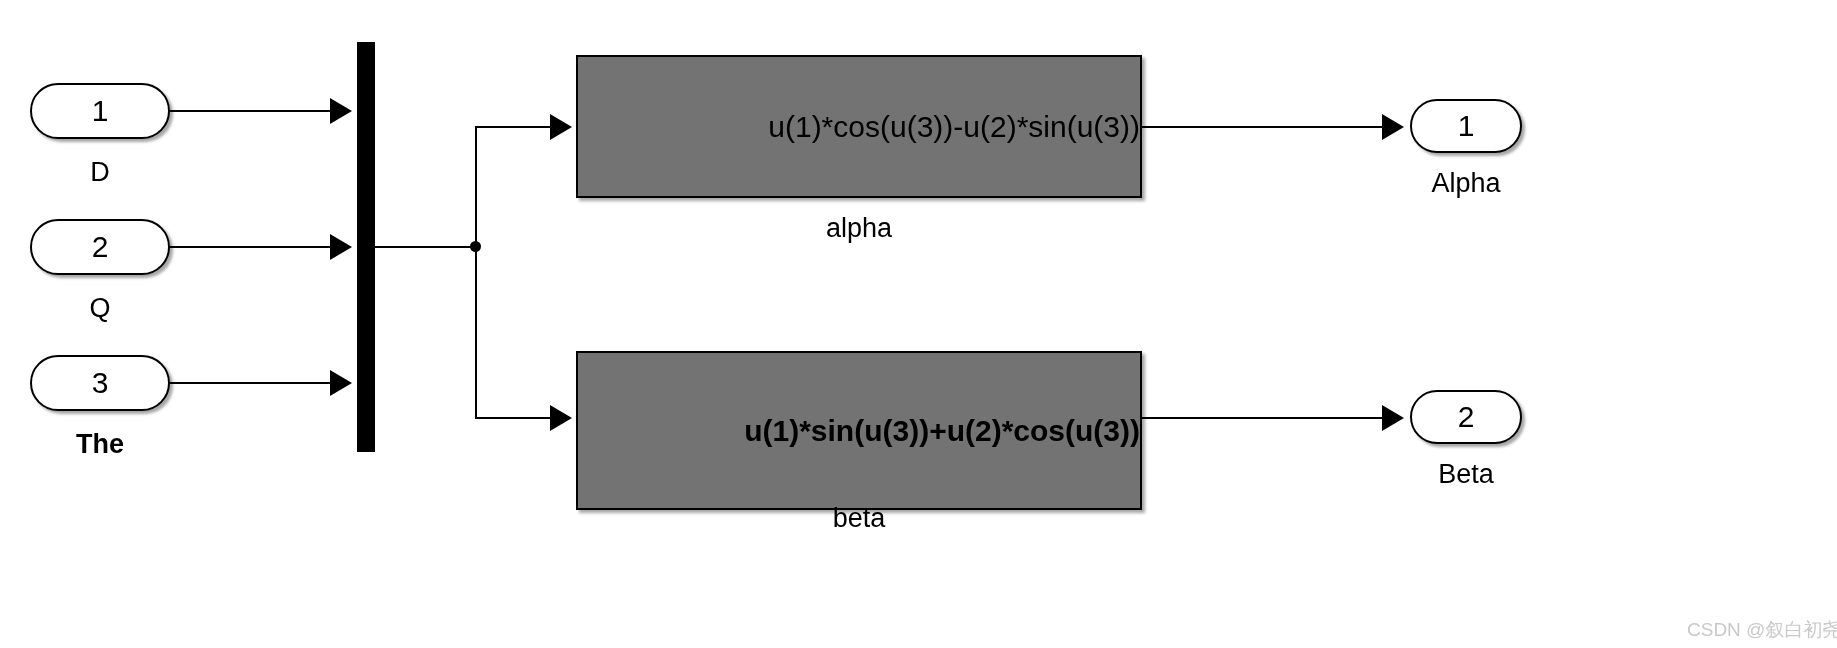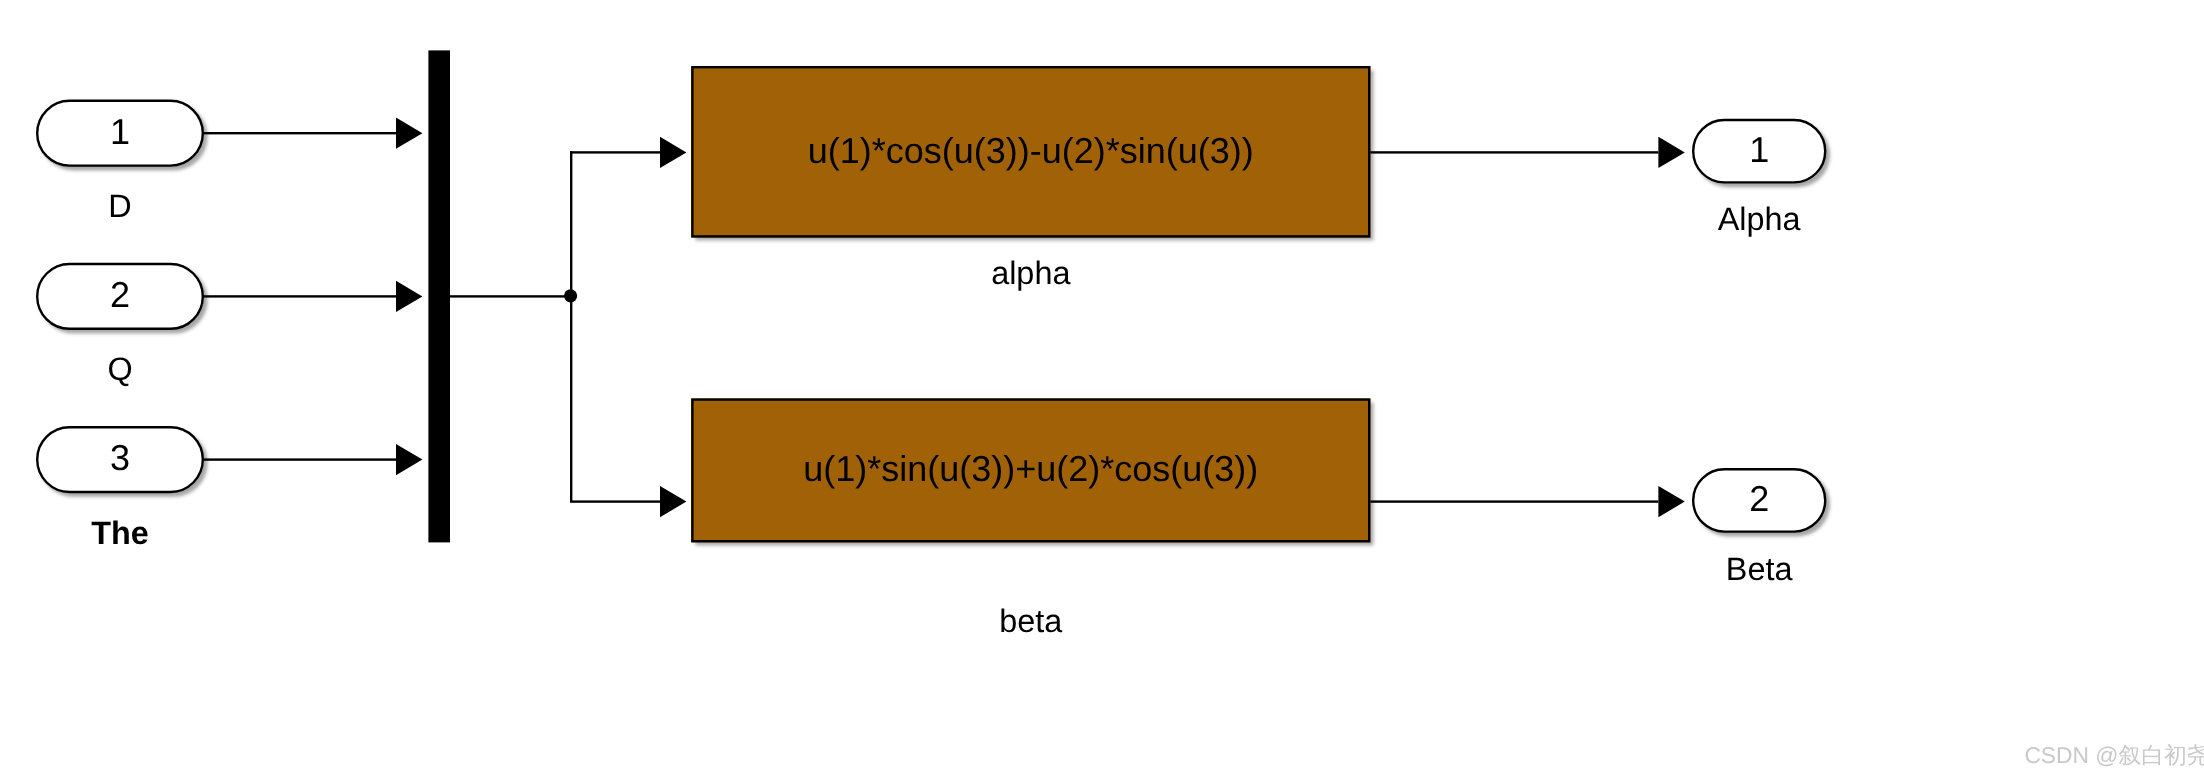--- a/index.html
+++ b/index.html
@@ -38,25 +38,25 @@
     font-size: 27px;
     color: #000000;
     text-align: center;
     white-space: nowrap;
   }
 
   
   .fcn {
     position: absolute;
     box-sizing: border-box;
-    background: #a16207;
+    background: #737373;
     border: 2.5px solid #000000;
     display: flex;
     align-items: center;
-    justify-content: center;
+    justify-content: flex-end;
     box-shadow: 3px 3px 3px rgba(0,0,0,0.35);
   }
   .fcn-expr {
     font-size: 30px;
     color: #000000;
     white-space: nowrap;
     line-height: 1;
   }
   .fcn-label {
     position: absolute;
@@ -147,21 +147,21 @@
   <div class="arrow" style="left:550px; top:405px;"></div>
 
   <div class="fcn" style="left:576px; top:55px; width:566px; height:143px;">
     <span class="fcn-expr">u(1)*cos(u(3))-u(2)*sin(u(3))</span>
   </div>
   <div class="fcn-label" style="left:576px; top:213px; width:566px;">alpha</div>
 
   <div class="wire-h" style="left:1142px; top:126px; width:240px;"></div>
   <div class="arrow" style="left:1382px; top:114px;"></div>
 
-  <div class="fcn" style="left:576px; top:332px; width:566px; height:120px;">
+  <div class="fcn" style="left:576px; top:351px; width:566px; height:159px;font-weight:bold;">
     <span class="fcn-expr">u(1)*sin(u(3))+u(2)*cos(u(3))</span>
   </div>
   <div class="fcn-label" style="left:576px; top:503px; width:566px;">beta</div>
 
   <div class="wire-h" style="left:1142px; top:417px; width:240px;"></div>
   <div class="arrow" style="left:1382px; top:405px;"></div>
 
   <div class="port" style="left:1410px; top:99px; width:112px; height:54px;">
     <span class="port-num">1</span>
   </div>

